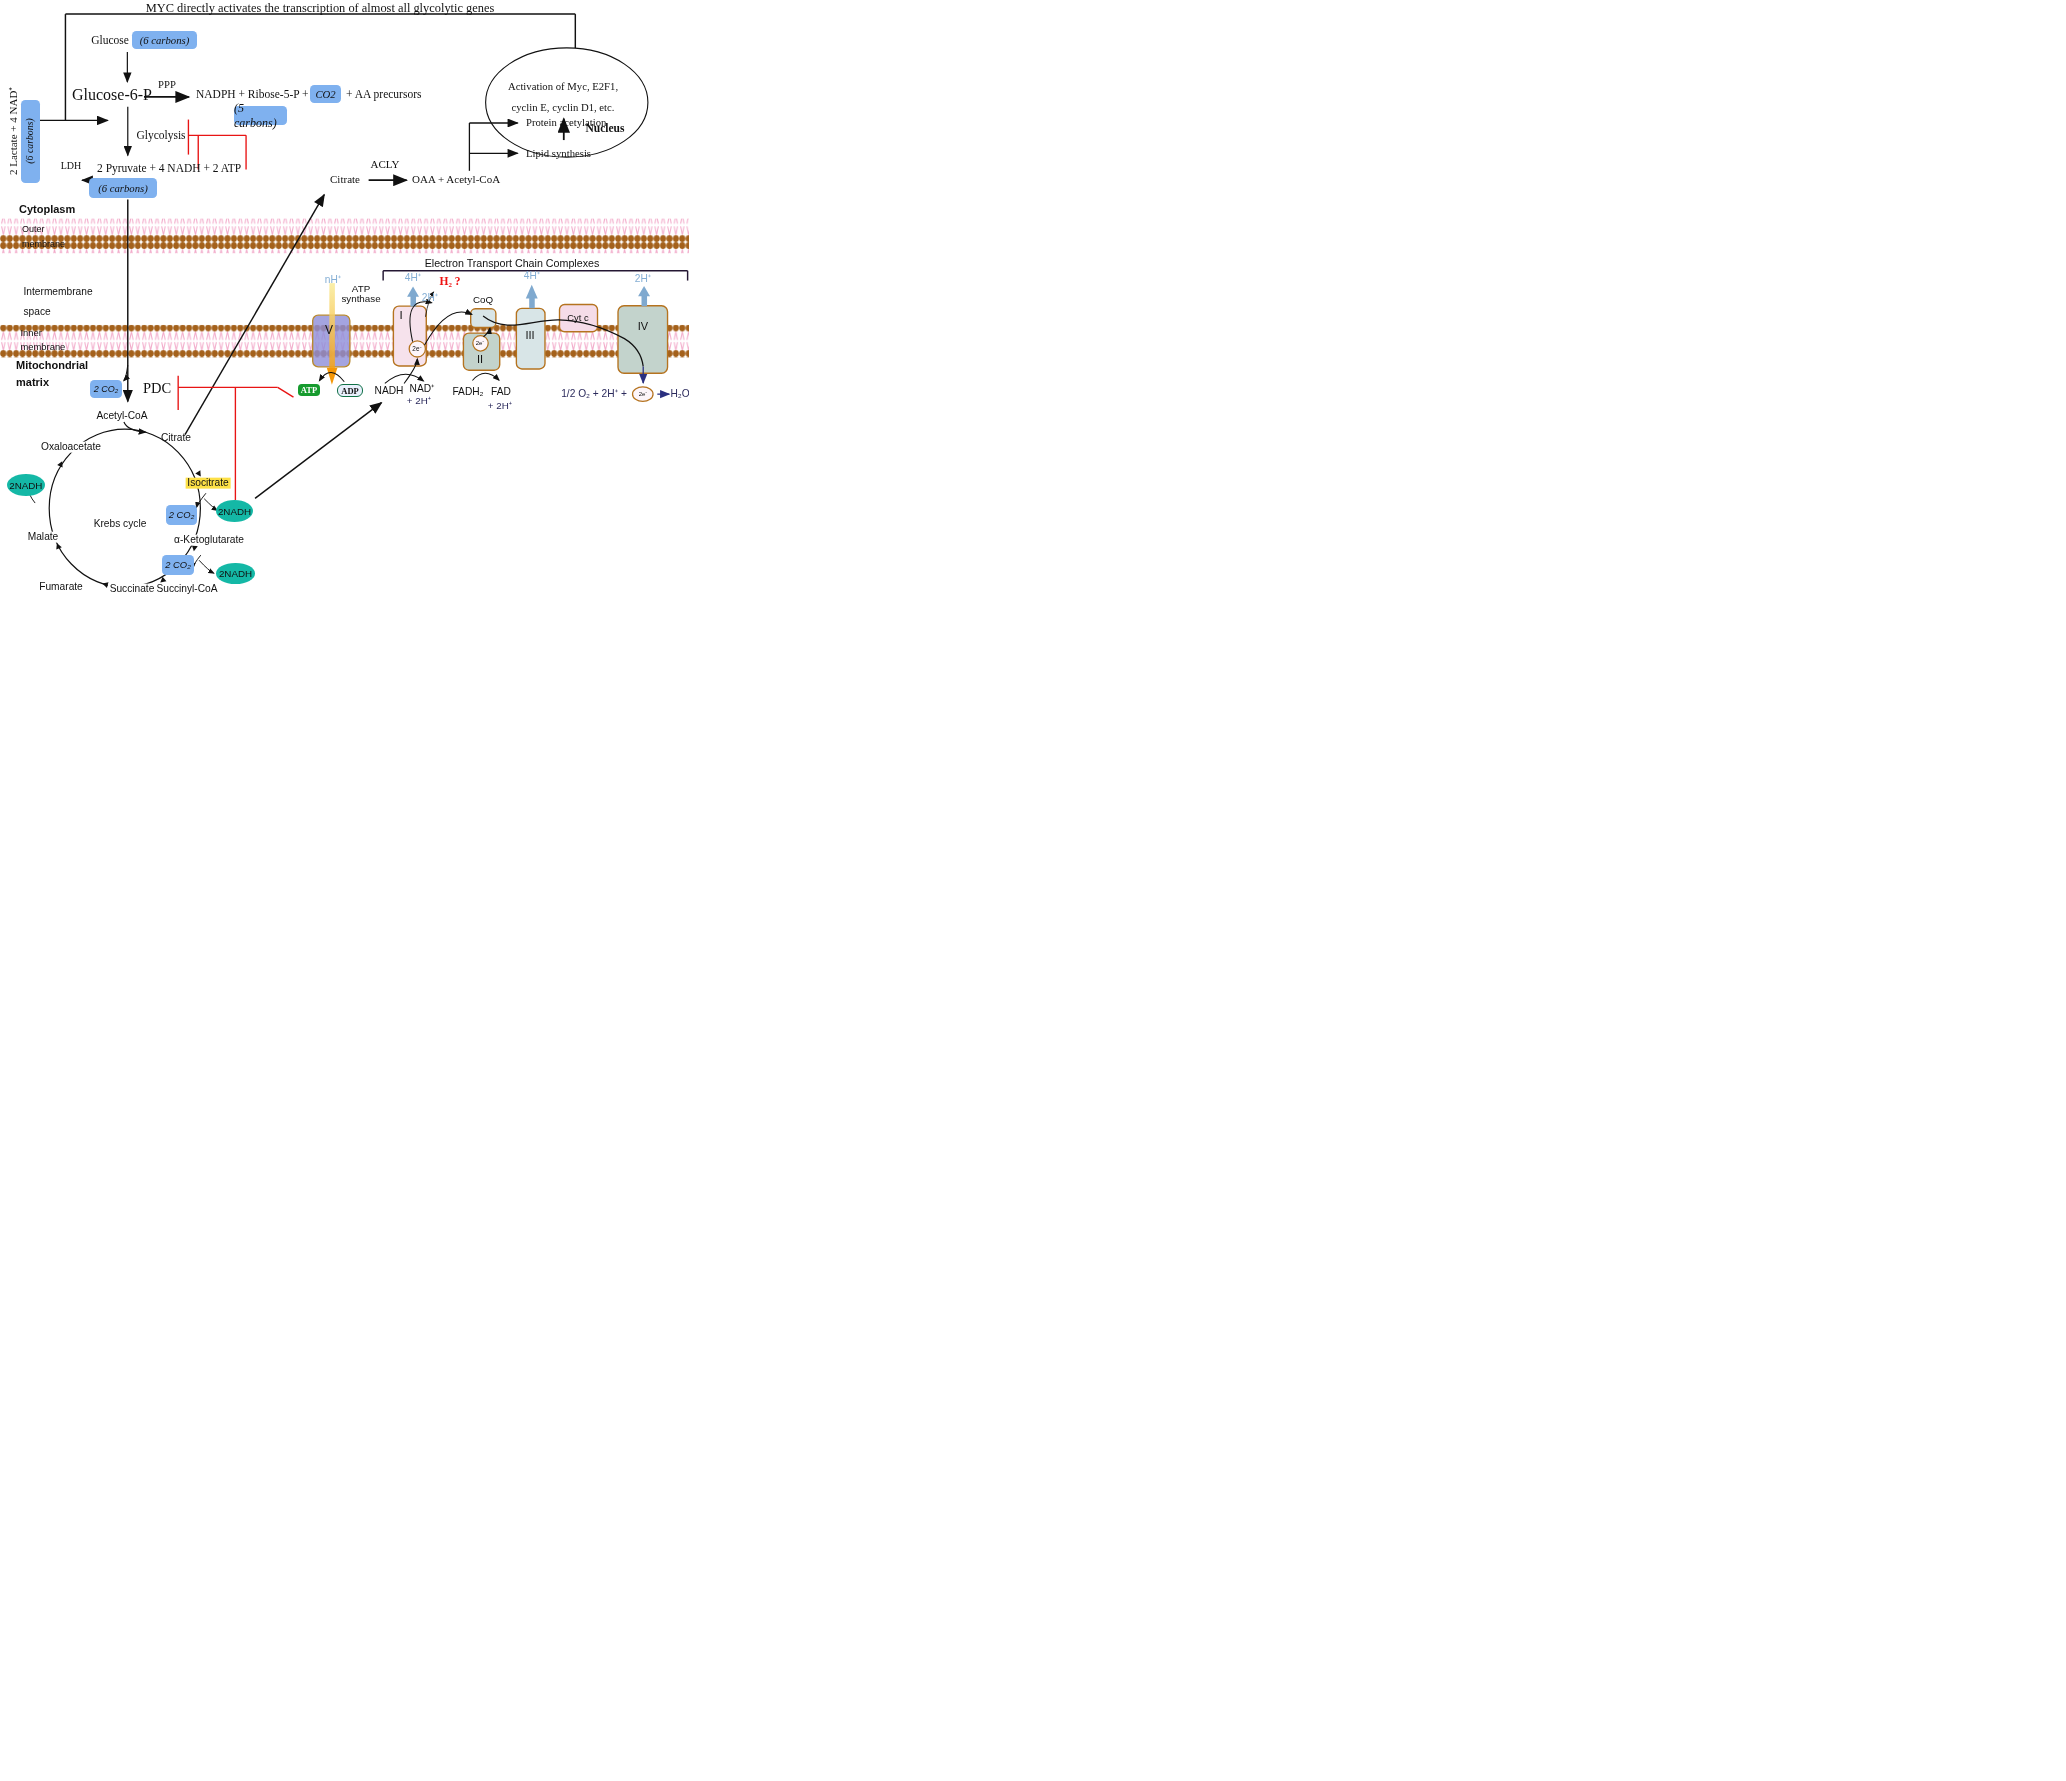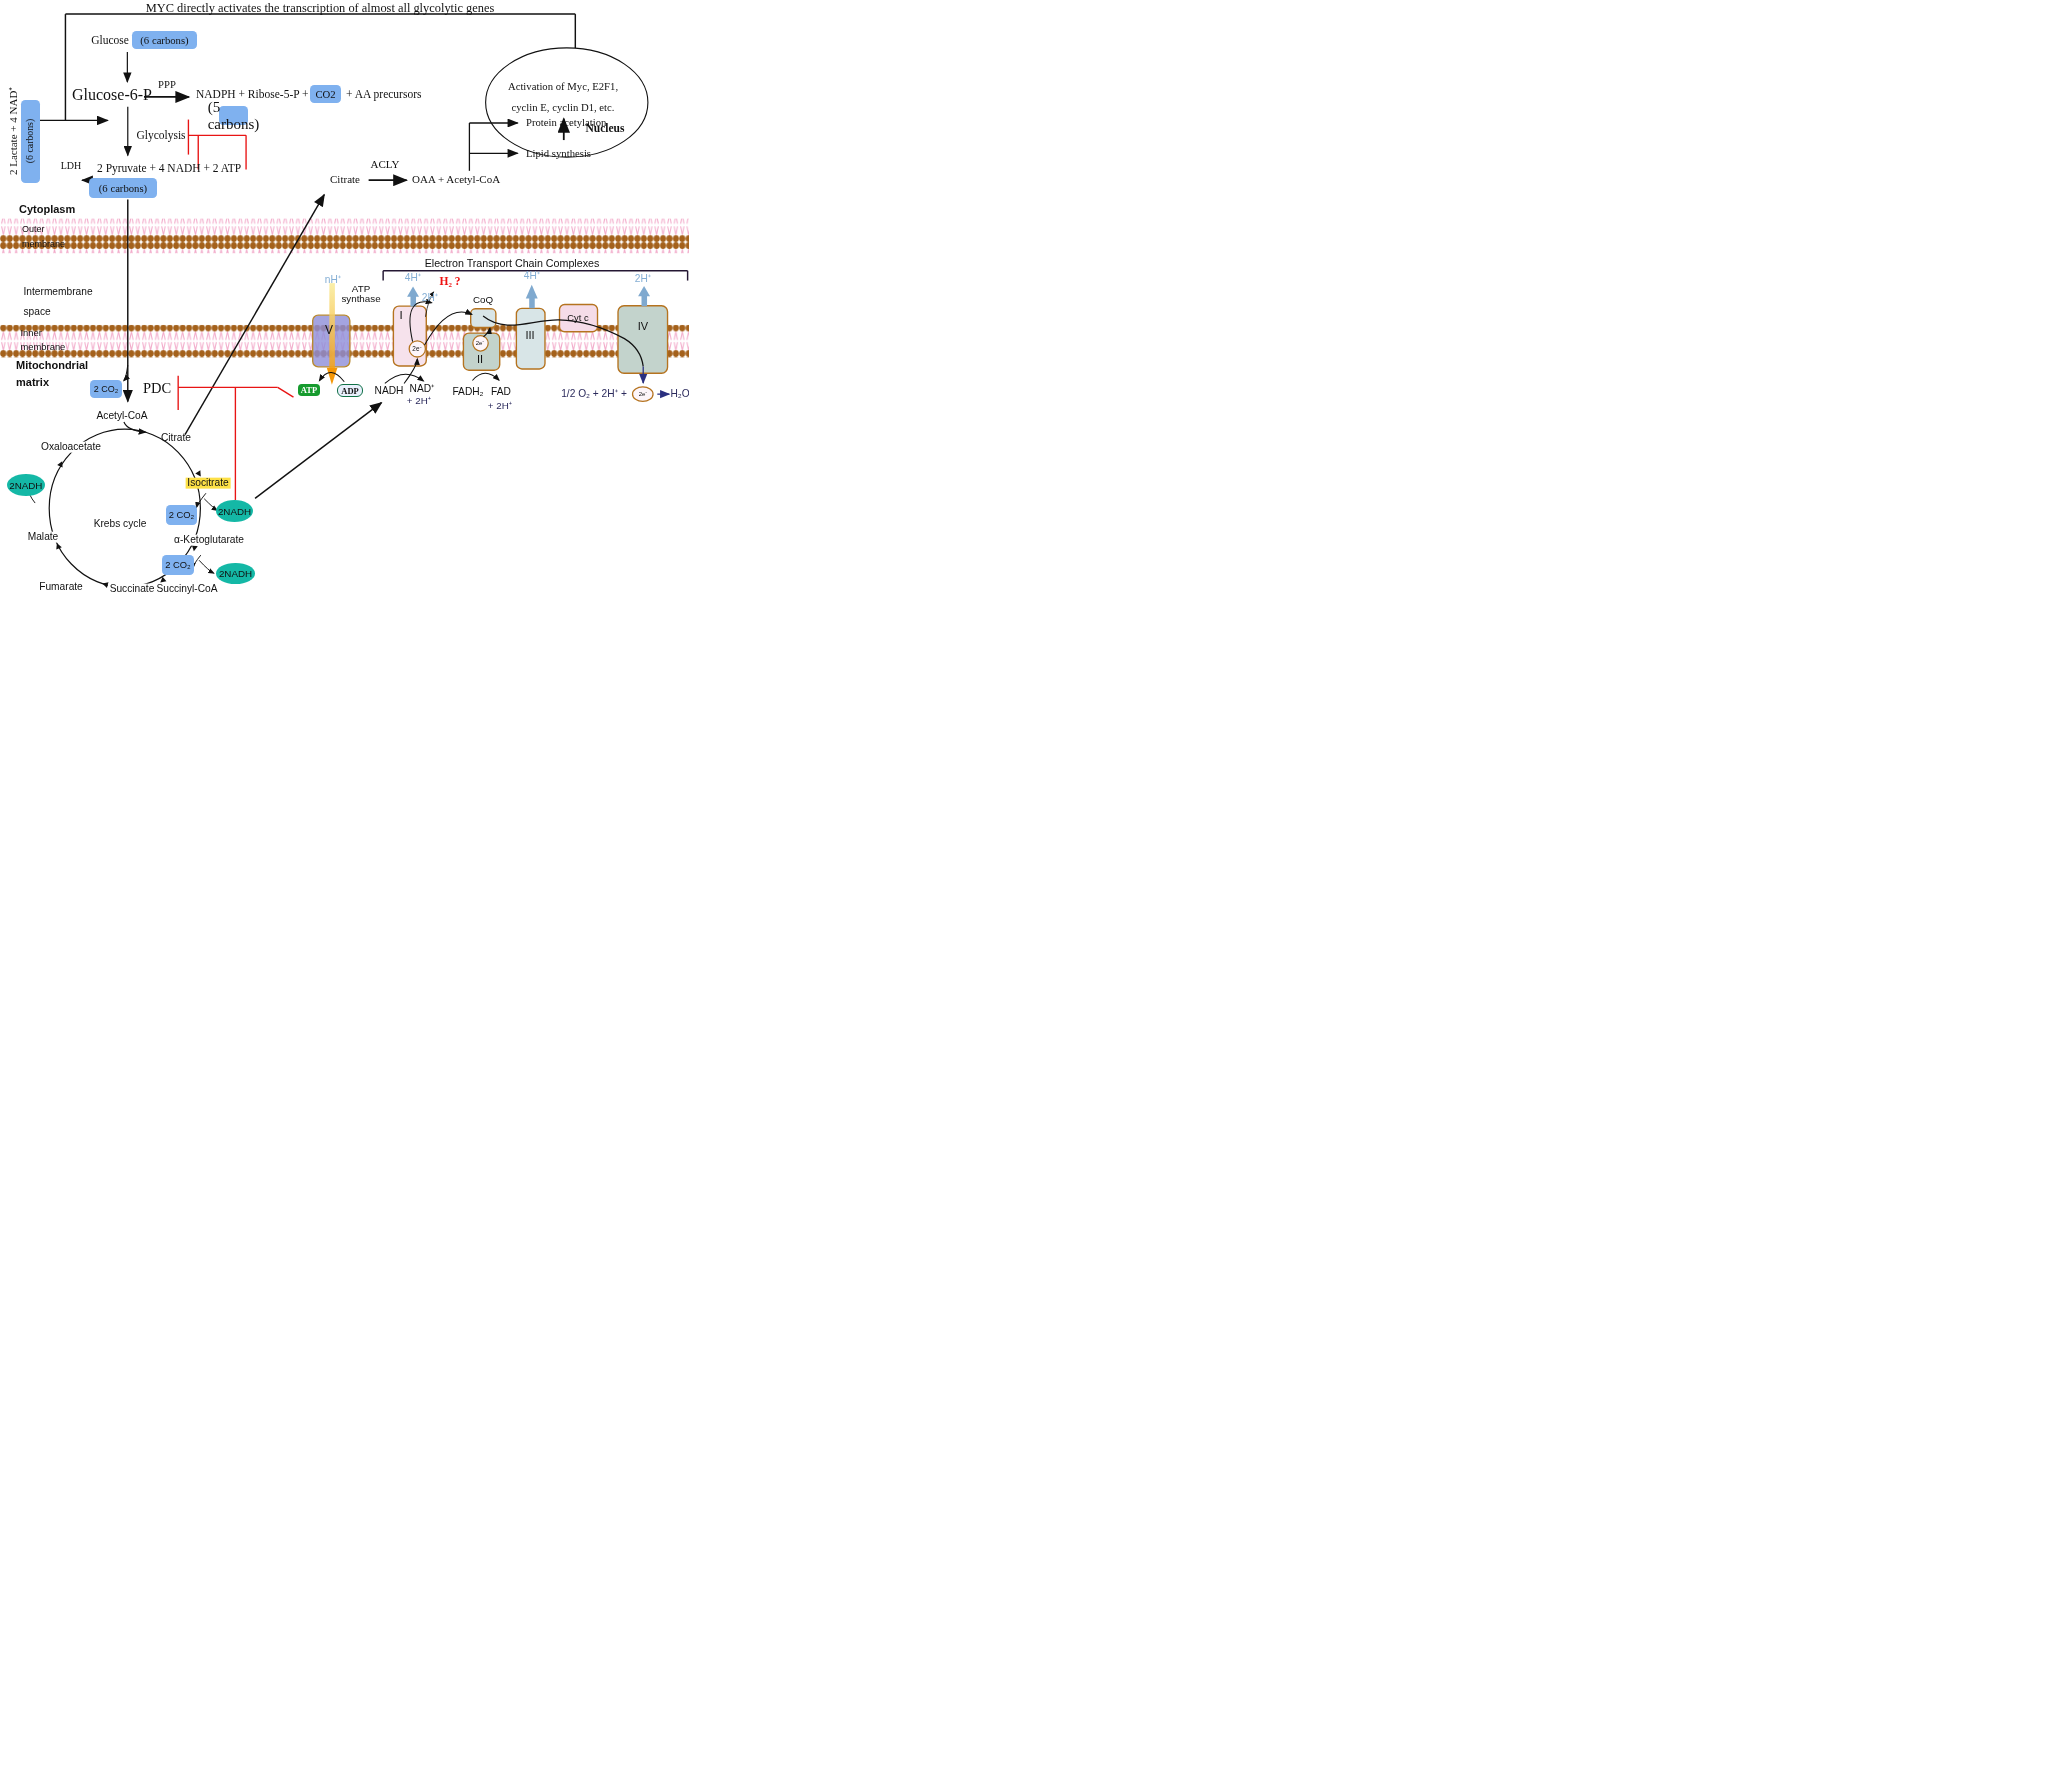--- a/index.html
+++ b/index.html
@@ -7,21 +7,21 @@
           font-family:"Liberation Sans",sans-serif;}
   svg{position:absolute;left:0;top:0;}
   .lb{position:absolute;transform:translate(-50%,-50%);white-space:nowrap;color:#111;line-height:1.05;}
   .left{transform:translate(0,-50%);}
   .ser{font-family:"Liberation Serif",serif;}
   .san{font-family:"Liberation Sans",sans-serif;}
   .b{font-weight:bold;}
   .blue{color:#84AED4;}
   .navy{color:#2B2A5C;}
   .red{color:#EE1111;}
-  .chip{position:absolute;background:#7FB1EF;border-radius:4.3px;display:flex;align-items:center;justify-content:center;color:#111;}
+  .chip{position:absolute;background:#7FB1EF;border-radius:4.3px;display:flex;align-items:center;justify-content:center;color:#111;font-style:italic;}
   .oval{position:absolute;background:#14b8a6;border-radius:50%;display:flex;align-items:center;justify-content:center;color:#111;text-align:center;}
   .vert{transform:translate(-50%,-50%) rotate(-90deg);}
   .atpbox{position:absolute;background:#169B2E;border-radius:3.8px;display:flex;align-items:center;justify-content:center;color:#fff;}
   .adpbox{position:absolute;background:#E9F0FC;border:1.3px solid #107147;border-radius:6px;display:flex;align-items:center;justify-content:center;color:#111;}
 </style>
 </head>
 <body>
 
 <div id="canvas">
 
@@ -193,21 +193,21 @@
 <div class="lb ser" style="left:320px;top:9px;font-size:12.4px">MYC directly activates the transcription of almost all glycolytic genes</div>
 
 <div class="lb ser" style="left:110px;top:40px;font-size:11.5px">Glucose</div>
 <div class="chip ser" style="left:132px;top:31px;width:65px;height:18.4px;font-size:10.7px">(6 carbons)</div>
 
 <div class="lb ser" style="left:112px;top:95px;font-size:16px">Glucose-6-P</div>
 <div class="lb ser" style="left:167px;top:85px;font-size:10.7px">PPP</div>
 <div class="lb ser left" style="left:196px;top:94px;font-size:11.5px">NADPH + Ribose-5-P +</div>
 <div class="chip ser" style="left:310px;top:85px;width:31px;height:18.4px;font-size:10.7px">CO2</div>
 <div class="lb ser left" style="left:346px;top:94px;font-size:11.5px">+ AA precursors</div>
-<div class="chip ser" style="left:219px;top:106px;width:29px;height:19px;font-size:15px">(5 carbons)</div>
+<div class="chip ser" style="left:234px;top:106px;width:53px;height:19px;font-size:12px">(5 carbons)</div>
 
 <div class="lb ser" style="left:161px;top:135px;font-size:11.5px">Glycolysis</div>
 
 <div class="lb ser vert" style="left:13.7px;top:131px;font-size:11px">2 Lactate + 4 NAD⁺</div>
 <div class="chip" style="left:21.3px;top:100px;width:18.4px;height:83px">
   <span class="ser vert lb" style="left:9px;top:41px;font-size:9.8px">(6 carbons)</span>
 </div>
 <div class="lb ser" style="left:71px;top:166px;font-size:10px">LDH</div>
 
 <div class="lb ser left" style="left:97px;top:168px;font-size:11.5px">2 Pyruvate + 4 NADH + 2 ATP</div>

